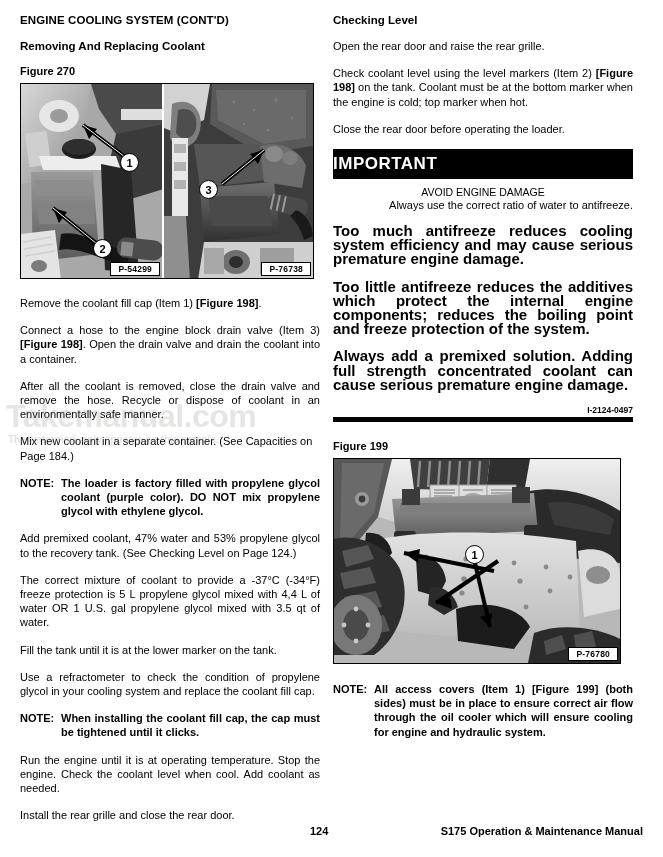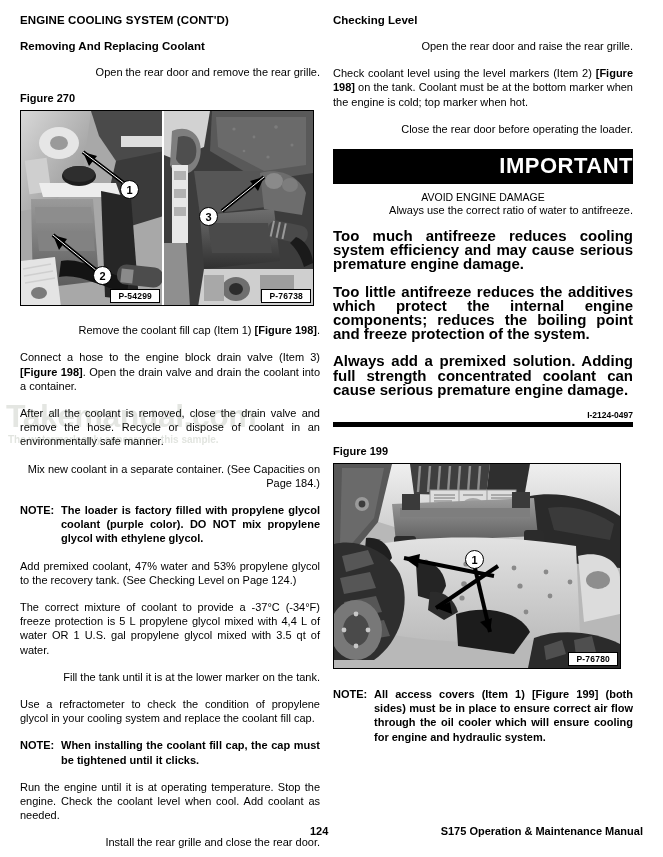--- a/index.html
+++ b/index.html
@@ -28,21 +28,21 @@
     font-size: 11.5px; font-weight: bold; margin: 0 0 13px 0;
   }
   h3.fig-label {
     font-size: 11px; font-weight: bold; margin: 0 0 6px 0;
   }
   p.body {
     font-size: 11px; line-height: 14.2px; margin: 0 0 13px 0;
     text-align: justify;
   }
   p.body.last { margin-bottom: 0; }
-  p.body.nojust { text-align: right; }
+  p.body.nojust { text-align: left; }
   b { font-weight: bold; }
 
   
   .note {
     font-size: 11px; line-height: 14.2px; font-weight: bold;
     margin: 0 0 13px 0;
     display: grid; grid-template-columns: 41px 1fr;
     text-align: justify;
   }
   .note .note-lbl { font-weight: bold; }
@@ -75,22 +75,22 @@
     font-size: 11px; font-weight: bold; color: #000;
     display: flex; align-items: center; justify-content: center;
     z-index: 8;
   }
   .arrow { position: absolute; z-index: 7; }
 
   
   .important-box { margin-top: 2px; }
   .imp-banner {
     background: #000; color: #fff;
-    text-align: right;
-    font-size: 22px; font-weight: bold; letter-spacing: 0.5px;
+    text-align: left;
+    font-size: 17px; font-weight: bold; letter-spacing: 0.5px;
     padding: 6px 0 7px 0;
     line-height: 1;
   }
   .imp-head {
     text-align: center; font-size: 10.5px; font-weight: normal;
     margin: 7px 0 0 0;
   }
   .imp-lead {
     text-align: right; font-size: 11px; margin: 1px 0 13px 0;
   }
@@ -139,21 +139,20 @@
 <body>
 
 <div class="page">
 
   <div class="col col-left">
 
     <h1 class="section-title">ENGINE COOLING SYSTEM (CONT'D)</h1>
 
     <h2 class="sub-title">Removing And Replacing Coolant</h2>
 
-    <p class="body nojust">Open the rear door and remove the rear grille.</p>
 
     <h3 class="fig-label">Figure 270</h3>
 
     <div class="figure" id="figure-198">
 
       <div class="half left">
         <svg width="143" height="196" viewBox="0 0 143 196" style="position:absolute;top:0;left:0;">
           <defs>
             <linearGradient id="g198a" x1="0" y1="0" x2="1" y2="1">
               <stop offset="0" stop-color="#d8d8d8"></stop>

